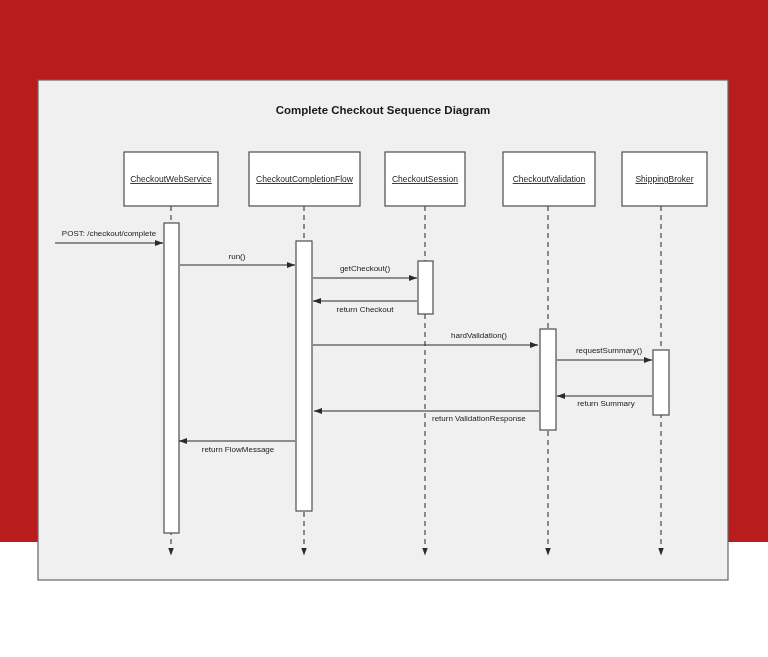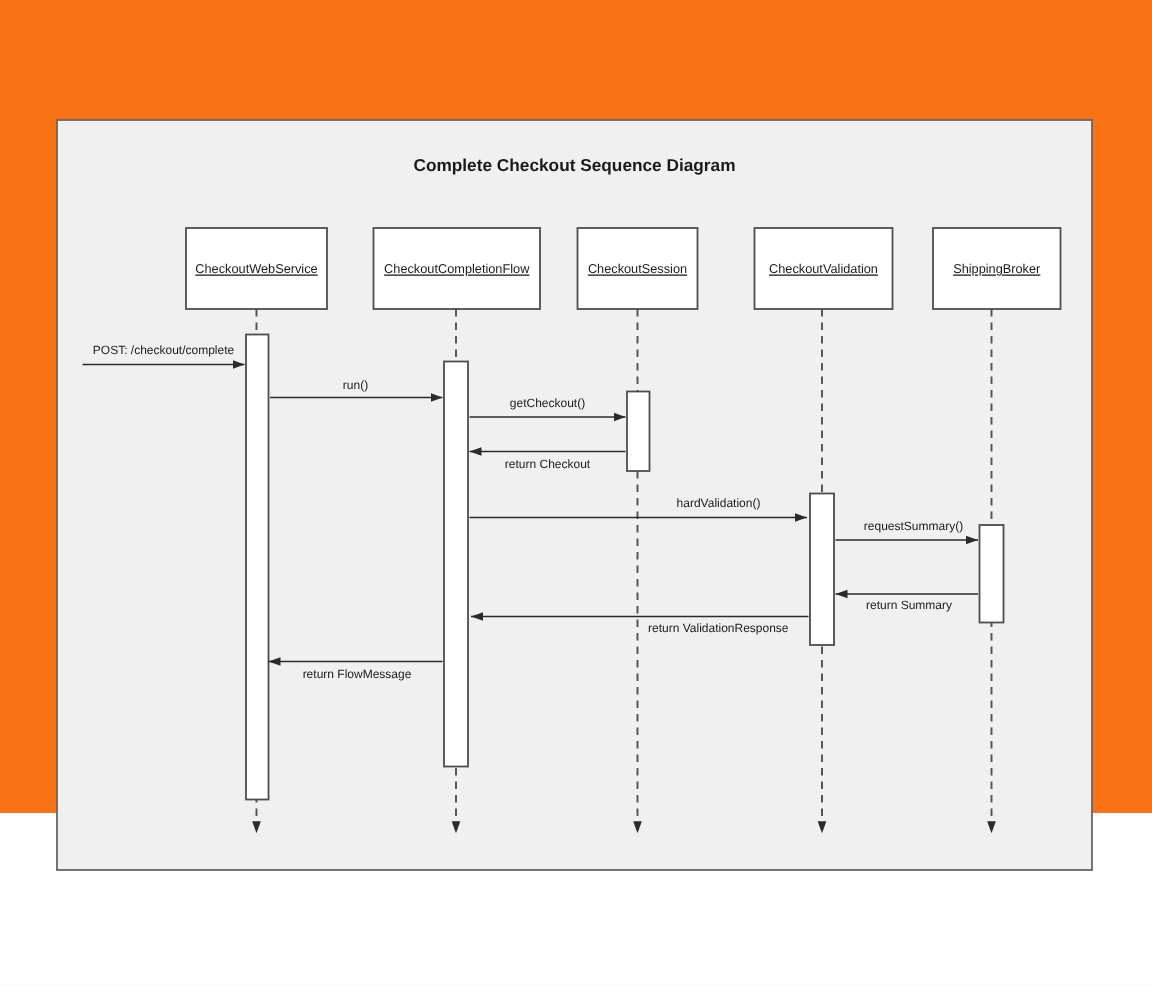--- a/index.html
+++ b/index.html
@@ -8,21 +8,21 @@
     background: #ffffff;
     width: 768px;
     height: 657px;
     overflow: hidden;
     font-family: "Liberation Sans", sans-serif;
   }
   #canvas {
     position: relative;
     width: 768px;
     height: 542px;
-    background: #f97316;
+    background: #b91c1c;
   }
   #diagram-svg {
     position: absolute;
     left: 0;
     top: 0;
   }
   text { font-family: "Liberation Sans", sans-serif; }
   .frame-rect { fill: #f0f0f0; stroke: #666666; stroke-width: 1.2; }
   .diagram-title { font-size: 11.5px; font-weight: bold; fill: #1a1a1a; text-anchor: middle; }
   .participant-box { fill: #ffffff; stroke: #4d4d4d; stroke-width: 1.2; }

